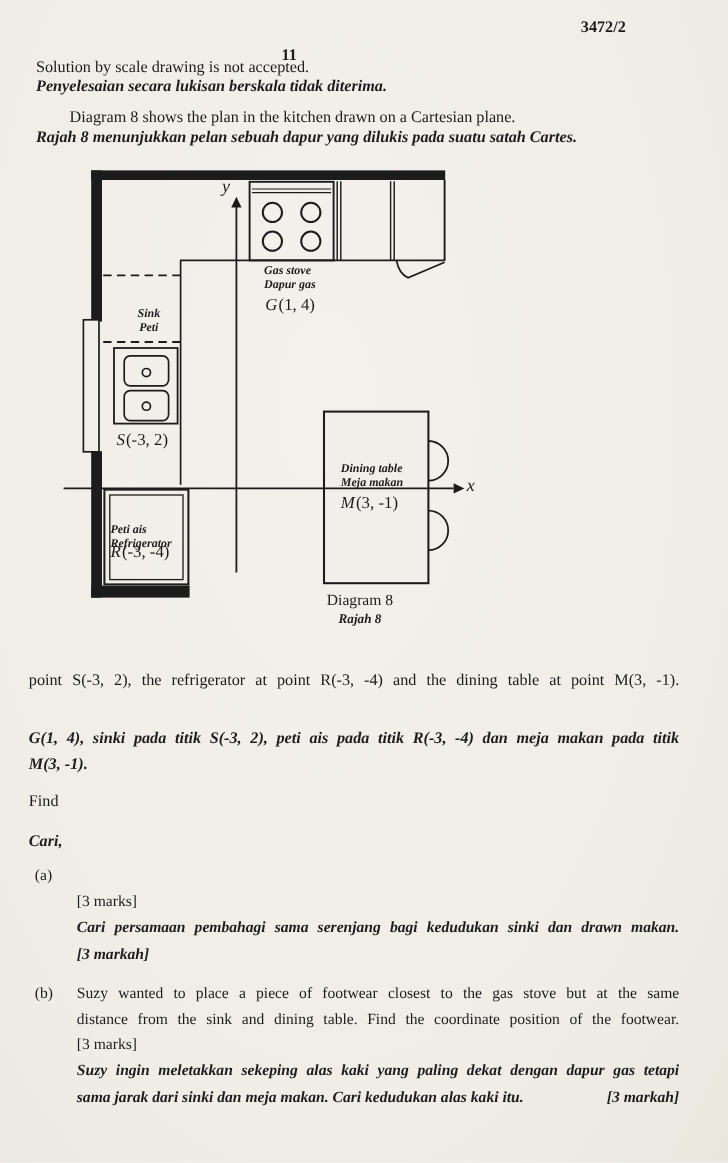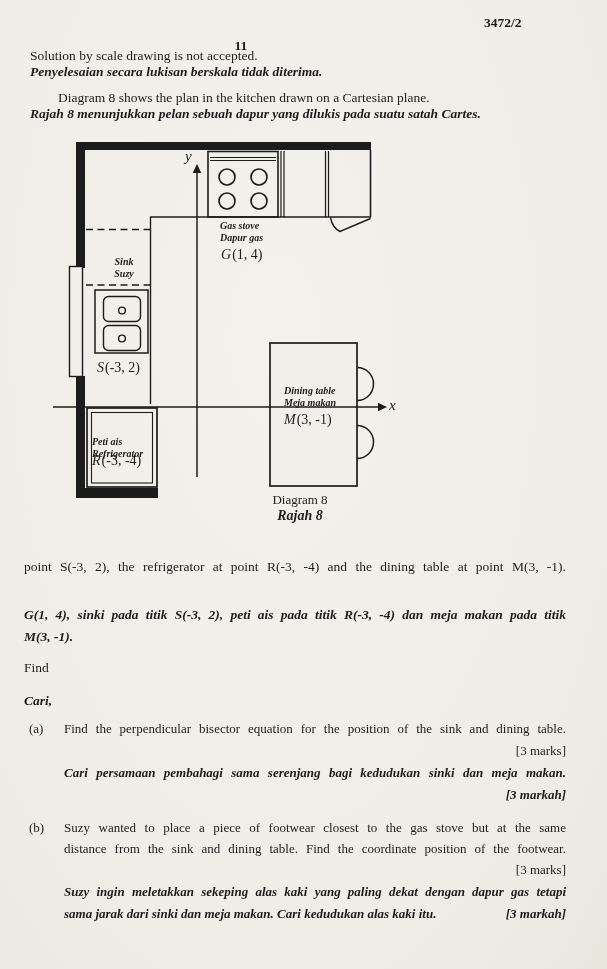--- a/index.html
+++ b/index.html
@@ -8,21 +8,21 @@
     width:607px;height:969px;
     background:radial-gradient(ellipse at 45% 35%, #f3f1eb 0%, #efede6 70%, #eae7df 100%);
     font-family:"Liberation Serif","DejaVu Serif",serif;
     color:#1c1c1c;
     overflow:hidden;
   }
   .t{position:absolute;font-size:13.5px;line-height:16px;white-space:normal;}
   .b{font-weight:bold;}
   .it{font-style:italic;font-weight:600;}
   .jl{text-align:justify;text-align-last:justify;text-justify:inter-word;}
-  .right{text-align:right;}
+  .right{text-align:left;}
   .q{font-size:13px;}
   .small{font-size:10px;line-height:11.5px;font-weight:600;white-space:nowrap;font-style:italic;}
   .pt{font-size:14px;white-space:nowrap;}
   .pl{font-style:italic;padding-right:1px;font-weight:normal;}
   .axis{font-size:15px;font-style:italic;}
   .center{text-align:center;}
   .flexline{display:flex;justify-content:space-between;}
   svg{position:absolute;left:0;top:0;}
 </style>
 </head>
@@ -86,45 +86,44 @@
   </svg>
 
   <div class="t axis" style="left:185px;top:148px;">y</div>
   <div class="t axis" style="left:389px;top:397px;">x</div>
 
   <div class="t small" style="left:220px;top:220px;">Gas stove</div>
   <div class="t small it" style="left:220px;top:232px;">Dapur gas</div>
   <div class="t pt" style="left:221px;top:247px;"><span class="pl">G</span><span>(1, 4)</span></div>
 
   <div class="t small center" style="left:103px;top:256px;width:42px;">Sink</div>
-  <div class="t small it center" style="left:103px;top:268px;width:42px;">Suzy</div>
+  <div class="t small it center" style="left:103px;top:268px;width:42px;">Peti</div>
   <div class="t pt" style="left:97px;top:360px;"><span class="pl">S</span><span>(-3, 2)</span></div>
 
   <div class="t small" style="left:92px;top:448px;">Refrigerator</div>
   <div class="t small it" style="left:92px;top:436px;">Peti ais</div>
   <div class="t pt" style="left:92px;top:453px;"><span class="pl">R</span><span>(-3, -4)</span></div>
 
   <div class="t small" style="left:284px;top:385px;text-align:center;">Dining table</div>
   <div class="t small it" style="left:284px;top:397px;">Meja makan</div>
   <div class="t pt" style="left:284px;top:412px;"><span class="pl">M</span><span>(3, -1)</span></div>
 
   <div class="t center" style="left:248px;top:492px;width:104px;font-size:13px;">Diagram 8</div>
-  <div class="t it center" style="left:248px;top:508px;width:104px;font-size:14px;">Rajah 8</div>
+  <div class="t it center" style="left:248px;top:508px;width:104px;font-size:11px;">Rajah 8</div>
 
   <div class="t jl" style="left:24px;top:559px;width:542px;">point S(-3, 2), the refrigerator at point R(-3, -4) and the dining table at point M(3, -1).</div>
   <div class="t it jl" style="left:24px;top:607px;width:542px;">G(1, 4), sinki pada titik S(-3, 2), peti ais pada titik R(-3, -4) dan meja makan pada titik</div>
   <div class="t it" style="left:24px;top:629px;width:542px;">M(3, -1).</div>
 
   <div class="t" style="left:24px;top:660px;">Find</div>
   <div class="t it" style="left:24px;top:677px;margin-top:16px;">Cari,</div>
 
   <div class="t q" style="left:29px;top:721px;">(a)</div>
-  <div class="t q jl" style="left:64px;top:721px;width:502px;">Find the perpendicular bisector equation for the position of the sink and dining table.</div>
   <div class="t q right" style="left:64px;top:743px;width:502px;">[3 marks]</div>
-  <div class="t q it jl" style="left:64px;top:765px;width:502px;">Cari persamaan pembahagi sama serenjang bagi kedudukan sinki dan meja makan.</div>
+  <div class="t q it jl" style="left:64px;top:765px;width:502px;">Cari persamaan pembahagi sama serenjang bagi kedudukan sinki dan drawn makan.</div>
   <div class="t q it right" style="left:64px;top:787px;width:502px;">[3 markah]</div>
 
   <div class="t q" style="left:29px;top:820px;">(b)</div>
   <div class="t q jl" style="left:64px;top:820px;width:502px;">Suzy wanted to place a piece of footwear closest to the gas stove but at the same</div>
   <div class="t q jl" style="left:64px;top:841px;width:502px;">distance from the sink and dining table. Find the coordinate position of the footwear.</div>
   <div class="t q right" style="left:64px;top:862px;width:502px;">[3 marks]</div>
   <div class="t q it jl" style="left:64px;top:884px;width:502px;">Suzy ingin meletakkan sekeping alas kaki yang paling dekat dengan dapur gas tetapi</div>
   <div class="t q it flexline" style="left:64px;top:906px;width:502px;">
     <span>sama jarak dari sinki dan meja makan. Cari kedudukan alas kaki itu.</span>
     <span>[3 markah]</span>

